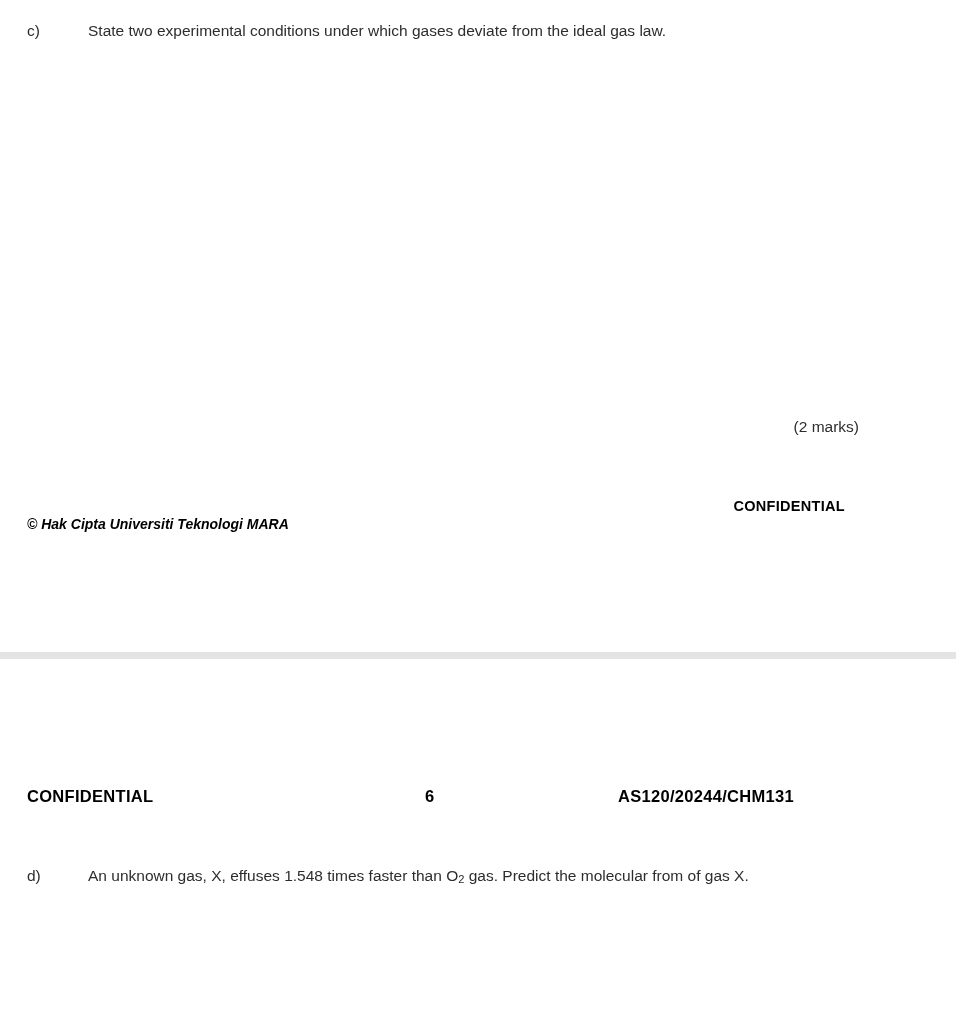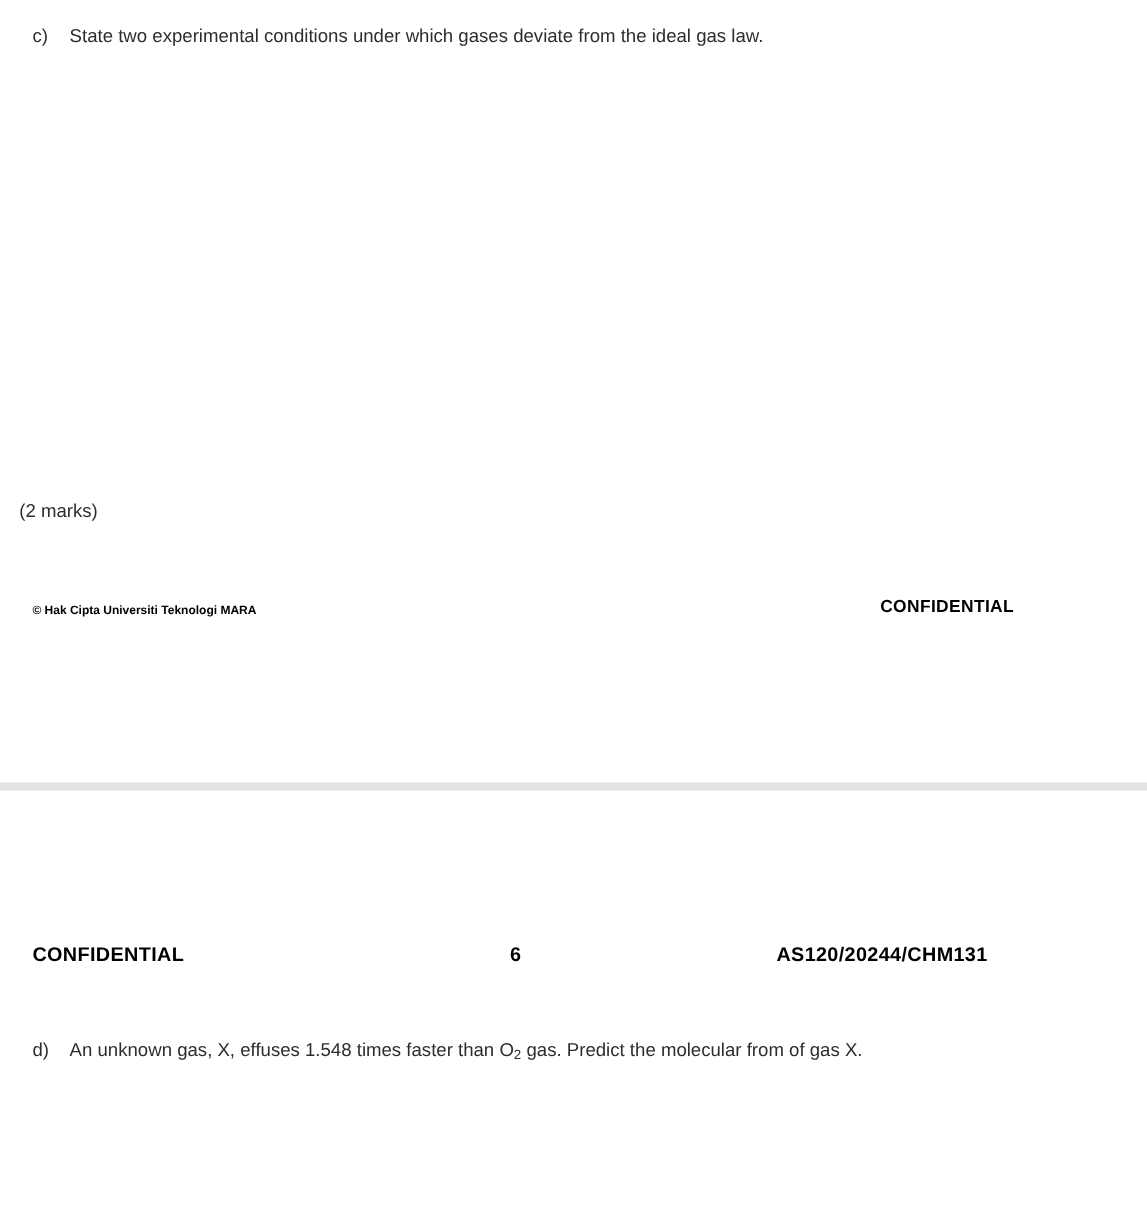--- a/index.html
+++ b/index.html
@@ -55,21 +55,21 @@
     line-height: 1.42;
   }
   .question .q-label {
     position: absolute;
     left: 0;
     top: 0;
     width: 56px;
     font-size: 15.5px;
   }
   .question .q-text {
-    margin-left: 31px;
+    margin-left: 61px;
     display: block;
   }
   .q-justify .q-text {
     text-align: justify;
     text-justify: inter-word;
   }
 
   #question-c {
     top: 20px;
   }
@@ -79,41 +79,43 @@
 
   sub {
     font-size: 0.72em;
     vertical-align: -0.22em;
   }
 
   
   #marks-c {
     position: absolute;
     top: 418px;
-    left: 16px;
+    left: 1px;
     width: 858px;
+    text-align: right;
     font-size: 15.5px;
   }
 
   
   #page-footer {
     position: absolute;
     top: 500px;
     left: 27px;
     width: 818px;
     height: 18px;
   }
   #page-footer .footer-left {
     position: absolute;
     left: 0;
-    top: 4px;
-    font-size: 10px;
+    top: 16px;
+    font-size: 14px;
     font-weight: bold;
     color: #000000;
     white-space: nowrap;
+    font-style: italic;
   }
   #page-footer .footer-right {
     position: absolute;
     right: 0;
     top: -2px;
     font-size: 14.5px;
     font-weight: bold;
     color: #000000;
     letter-spacing: 0.3px;
     white-space: nowrap;
@@ -141,21 +143,20 @@
     position: absolute;
     left: 398px;
     top: 0;
     white-space: nowrap;
   }
   #page-header .hdr-right {
     position: absolute;
     left: 591px;
     top: 0;
     white-space: nowrap;
-    margin-left: 29px;
   }
 
   
   .answer-space {
     position: absolute;
     left: 27px;
     background: transparent;
   }
   #answer-space-c {
     top: 68px;

